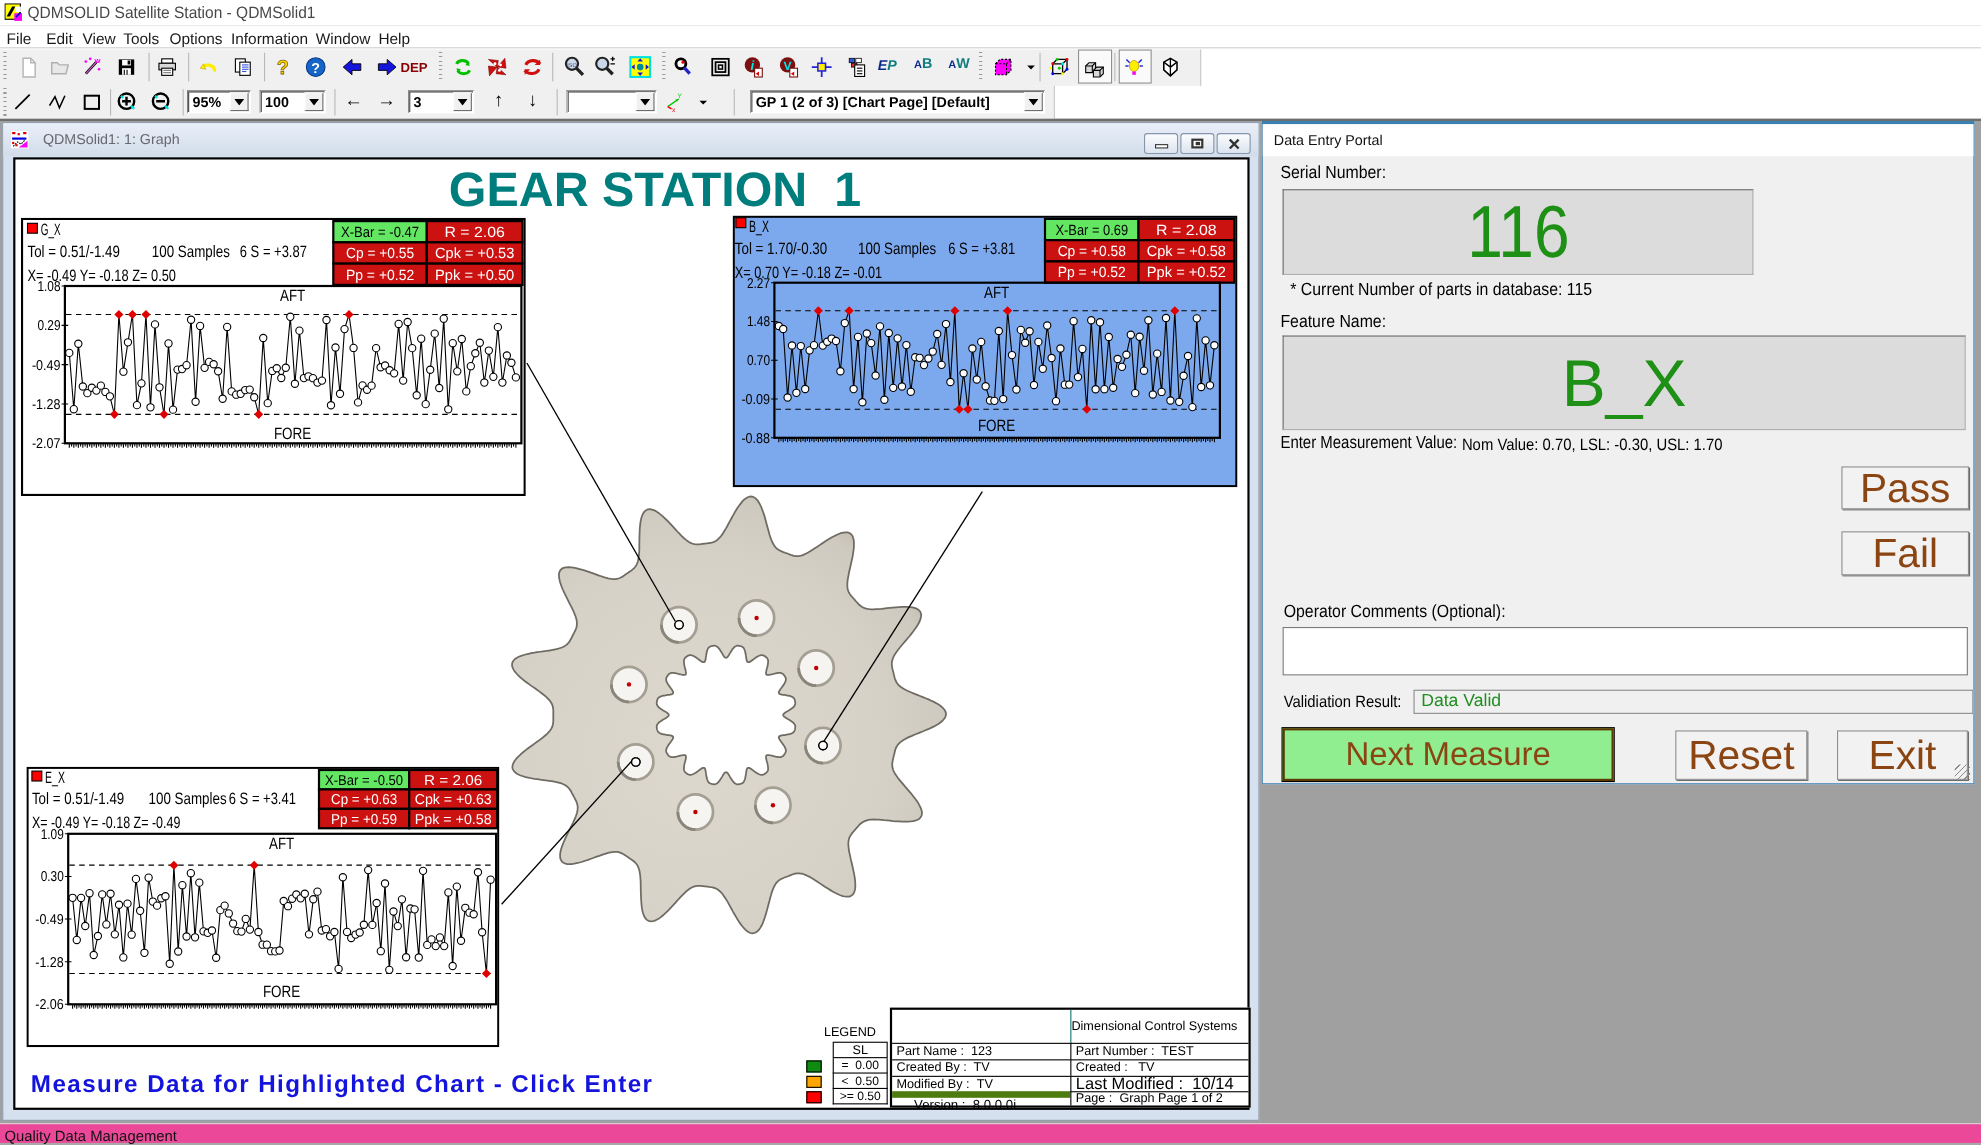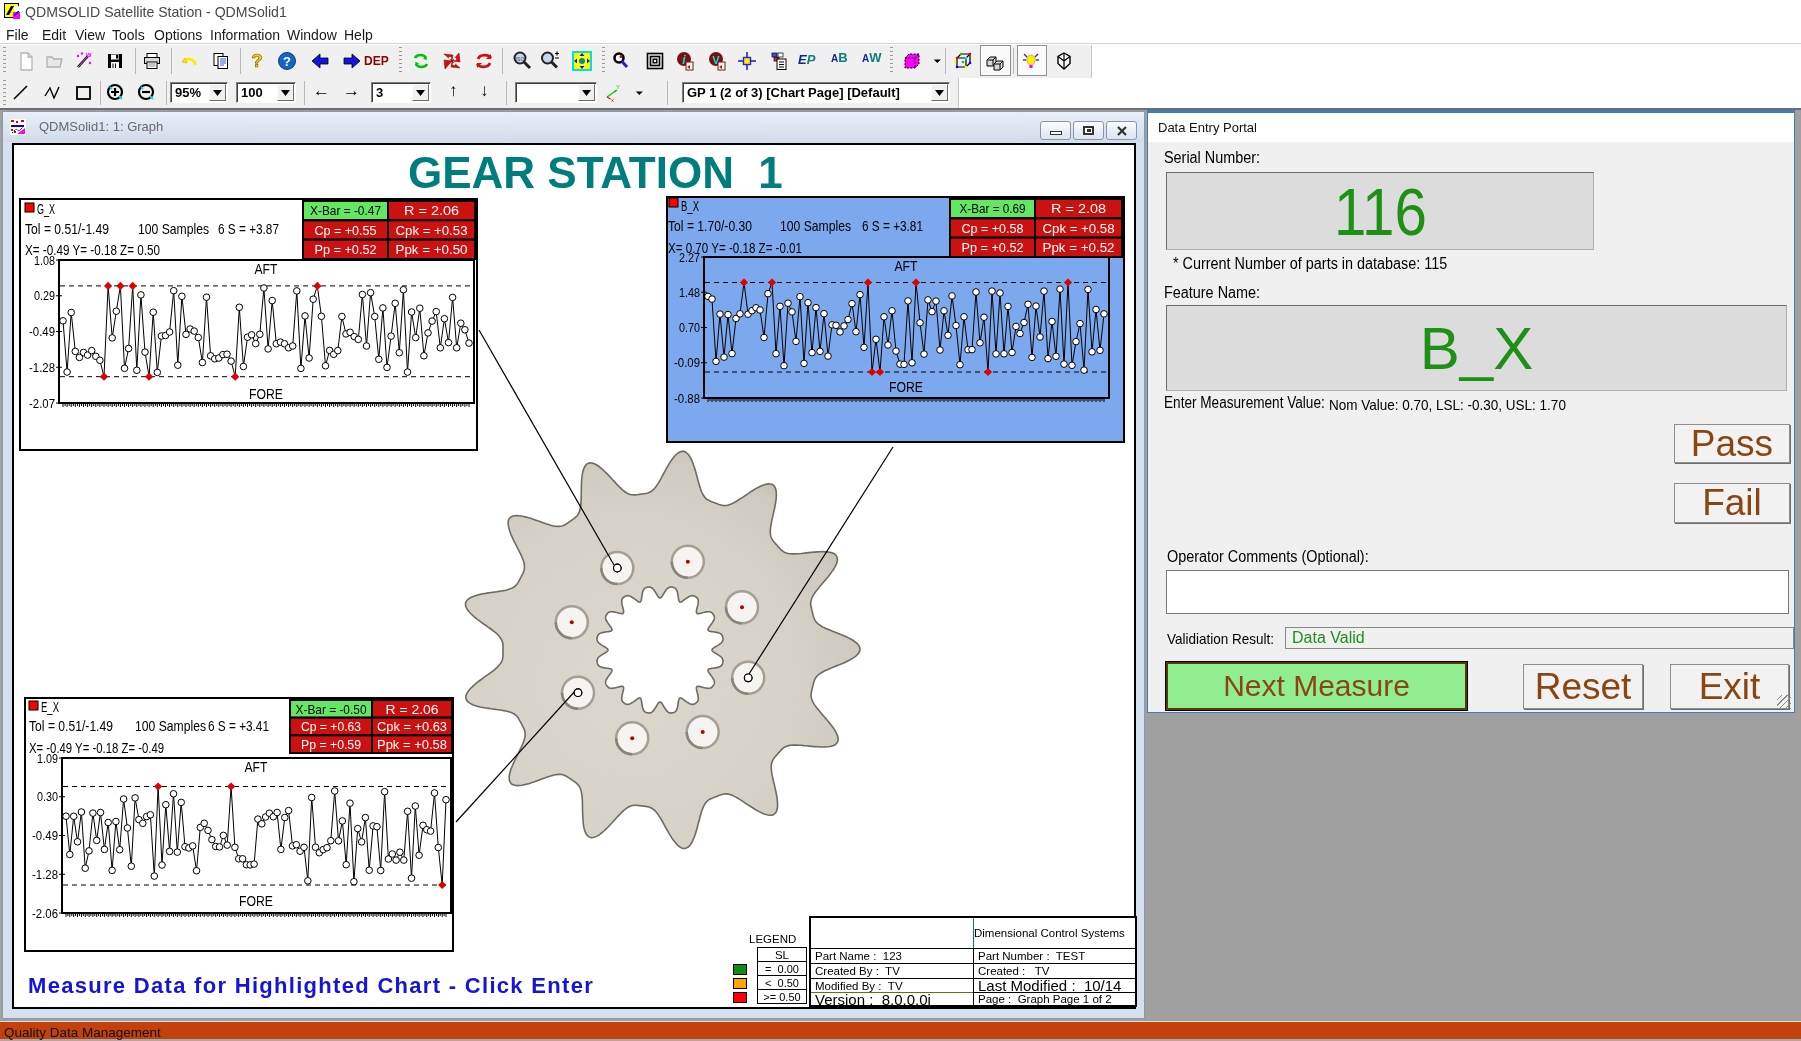--- a/index.html
+++ b/index.html
@@ -818,21 +818,21 @@
 
 <div class="abs" style="left:809px;top:916px;width:328px;height:91px;border:2px solid #000;background:#fff"></div>
 <div class="abs" style="left:811px;top:918px;width:162px;height:30px;padding-left:4px;font-size:11.5px;line-height:30px;white-space:nowrap"></div>
 <div class="abs" style="left:973px;top:918px;width:162px;height:30px;border-left:1px solid #0f766e;font-size:11.5px;line-height:30px;white-space:nowrap">Dimensional Control Systems</div>
 <div class="abs" style="left:811px;top:948px;width:162px;height:15px;border-top:1px solid #000;padding-left:4px;font-size:11.5px;line-height:15px;white-space:nowrap">Part Name :&nbsp; 123</div>
 <div class="abs" style="left:973px;top:948px;width:162px;height:15px;border-left:1px solid #000;border-top:1px solid #000;padding-left:4px;font-size:11.5px;line-height:15px;white-space:nowrap">Part Number :&nbsp; TEST</div>
 <div class="abs" style="left:811px;top:963px;width:162px;height:15px;border-top:1px solid #000;padding-left:4px;font-size:11.5px;line-height:15px;white-space:nowrap">Created By :&nbsp; TV</div>
 <div class="abs" style="left:973px;top:963px;width:162px;height:15px;border-left:1px solid #000;border-top:1px solid #000;padding-left:4px;font-size:11.5px;line-height:15px;white-space:nowrap">Created :&nbsp;&nbsp; TV</div>
 <div class="abs" style="left:811px;top:978px;width:162px;height:14px;border-top:1px solid #000;padding-left:4px;font-size:11.5px;line-height:14px;white-space:nowrap">Modified By :&nbsp;&nbsp;TV</div>
 <div class="abs" style="left:973px;top:978px;width:162px;height:14px;border-left:1px solid #000;border-top:1px solid #000;padding-left:4px;font-size:15px;line-height:14px;white-space:nowrap">Last Modified :&nbsp; 10/14</div>
-<div class="abs" style="left:811px;top:992px;width:162px;height:13px;border-top:1px solid #4d7c0f;padding-left:4px;font-size:15px;line-height:13px;white-space:nowrap">Version :&nbsp; 8.0.0.0i</div>
+<div class="abs" style="left:811px;top:992px;width:162px;height:13px;border-top:6px solid #4d7c0f;padding-left:20px;font-size:12px;line-height:13px;white-space:nowrap">Version :&nbsp; 8.0.0.0i</div>
 <div class="abs" style="left:973px;top:992px;width:162px;height:13px;border-left:1px solid #000;border-top:1px solid #000;padding-left:4px;font-size:11.5px;line-height:13px;white-space:nowrap">Page :&nbsp;&nbsp;Graph Page 1 of 2</div>
 <div class="abs" style="left:1147px;top:110px;width:648px;height:603px;background:#f0f0f0;border:1px solid #3c7fb1;border-top:3px solid #3c7fb1">
   <div class="abs" style="left:0;top:0;width:100%;height:29px;background:#fff">
     <span class="abs" style="left:10px;top:7px;font-size:13px;color:#111">Data Entry Portal</span>
   </div>
   <div class="lbl" style="left:16px;top:36px">Serial Number:</div>
   <div class="sunk" style="left:18px;top:59px;width:428px;height:78px;display:flex;align-items:center;justify-content:center">
       <span style="font-size:67px;color:#1e9016;transform:scaleX(.87)">116</span>
     </div>
   <div class="lbl" style="left:25px;top:142px">* Current Number of parts in database: 115</div>
@@ -846,14 +846,14 @@
   <div class="btn" style="left:526px;top:370px;width:116px;height:40px">Fail</div>
   <div class="lbl" style="left:19px;top:435px">Operator Comments (Optional):</div>
   <div class="abs" style="left:18px;top:457px;width:623px;height:44px;background:#fff;border:1px solid #7a7a7a"></div>
   <div class="lbl" style="left:19px;top:517px;font-size:15px">Validiation Result:</div>
   <div class="abs" style="left:18px;top:549px;width:301px;height:48px;background:#90ee90;border:2px solid #5a3a00;box-shadow:0 0 0 1px #000;display:flex;align-items:center;justify-content:center;font-size:30px;color:#8b4513">Next Measure</div>
   <div class="abs" style="left:137px;top:514px;width:509px;height:22px;background:#f0f0f0;border:1px solid #8a8a8a;font-size:16px;color:#1e8e1e;padding-left:6px;line-height:20px">Data Valid</div>
   <div class="btn" style="left:375px;top:551px;width:120px;height:45px">Reset</div>
   <div class="btn" style="left:522px;top:551px;width:119px;height:45px">Exit</div>
   <div class="abs" style="right:3px;bottom:3px;width:14px;height:14px;background:repeating-linear-gradient(135deg,transparent 0 3px,#8a8a8a 3px 4px)"></div>
 </div>
-<div class="abs" style="left:0;top:1021px;width:1801px;height:20px;background:#c2410c;border-top:1px solid #d9d9d9;border-bottom:2px solid #a8a8a8">
+<div class="abs" style="left:0;top:1021px;width:1801px;height:20px;background:#ec4899;border-top:1px solid #d9d9d9;border-bottom:2px solid #a8a8a8">
   <span class="abs" style="left:4px;top:3px;font-size:13.5px;color:#111">Quality Data Management</span>
 </div>
 </body></html>

